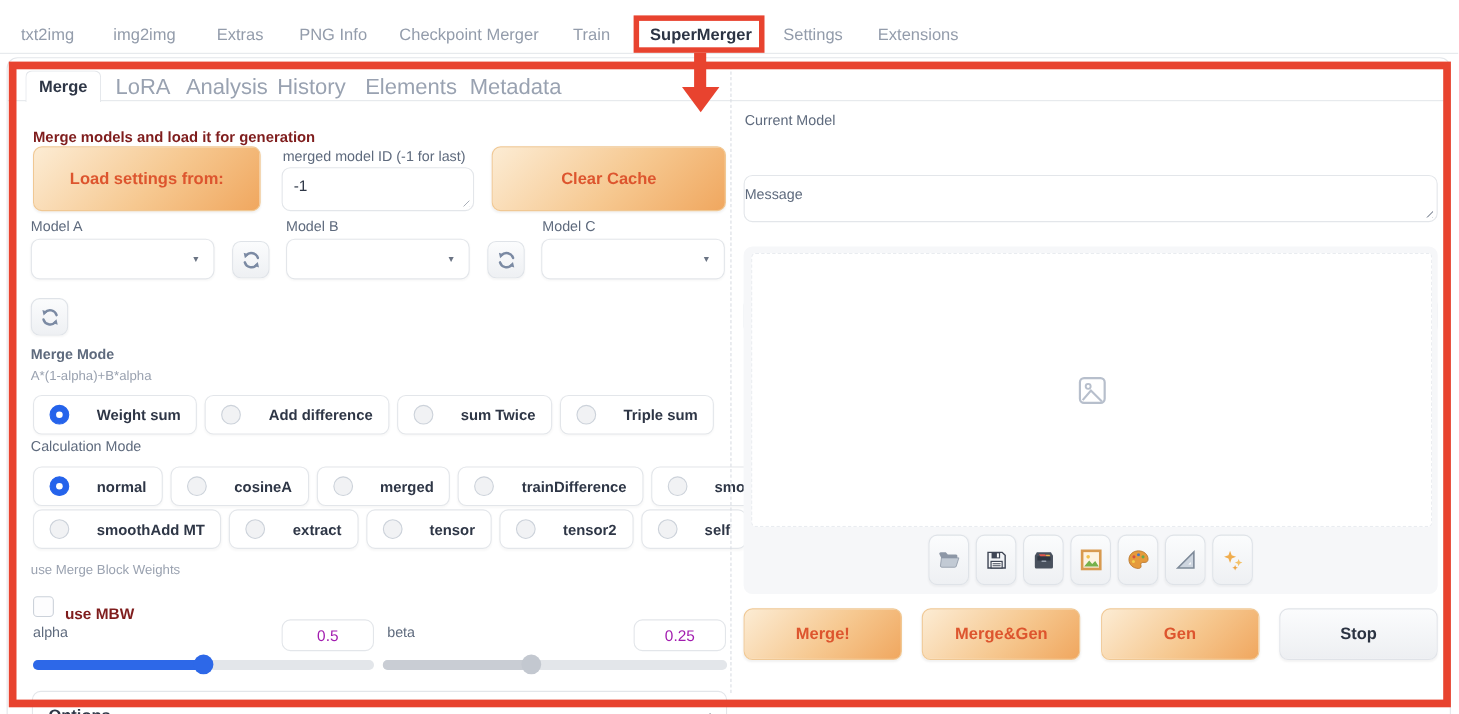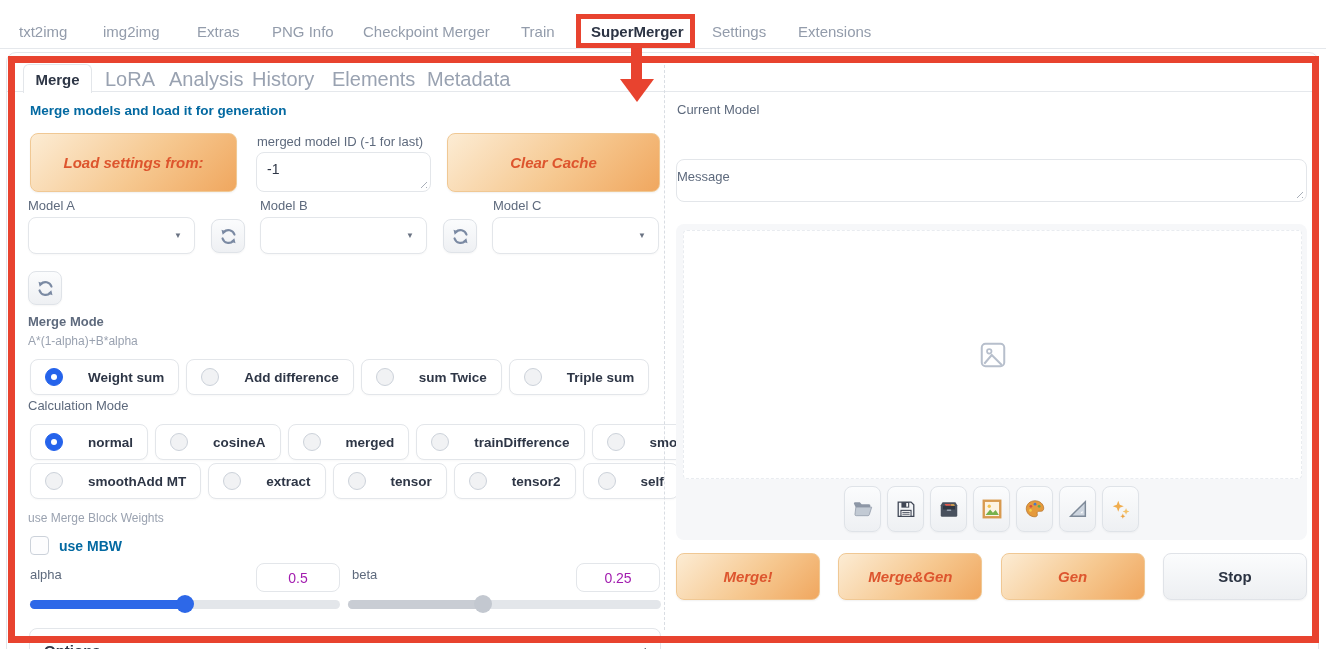--- a/index.html
+++ b/index.html
@@ -19,23 +19,23 @@
   .arrow-stem{background:#e8432f;z-index:55;}
   .arrow-head{width:0;height:0;border-left:17px solid transparent;border-right:17px solid transparent;border-top:23px solid #e8432f;z-index:55;}
 
   
   .subtab{position:absolute;top:68px;font-size:20px;color:#99a2b1;cursor:pointer;white-space:nowrap;}
   .subtab-sel{position:absolute;left:23px;top:64px;width:67px;height:28px;background:#fff;border:1px solid #e3e6ea;border-bottom:none;border-radius:6px 6px 0 0;z-index:5;display:flex;align-items:center;justify-content:center;font-size:15px;font-weight:600;color:#2e3646;cursor:pointer;}
   .subtab-underline{position:absolute;left:7px;top:91px;width:1312px;height:1px;background:#e5e8ec;}
 
   .lbl{font-size:13px;color:#5e6a7d;}
   .hint{font-size:12px;color:#9aa2b0;}
-  .darktxt{color:#0369a1;}
-
-  .btn-primary{display:flex;align-items:center;justify-content:center;background:linear-gradient(135deg,#fcecd4 0%,#f6c890 55%,#f0a75f 100%);border:1px solid #f0c894;border-radius:8px;color:#dd552e;font-weight:700;font-size:15px;cursor:pointer;box-shadow:0 1px 2px rgba(0,0,0,.06);font-style:italic;}
+  .darktxt{color:#7f1d1d;margin-top:14px;}
+
+  .btn-primary{display:flex;align-items:center;justify-content:center;background:linear-gradient(135deg,#fcecd4 0%,#f6c890 55%,#f0a75f 100%);border:1px solid #f0c894;border-radius:8px;color:#dd552e;font-weight:700;font-size:15px;cursor:pointer;box-shadow:0 1px 2px rgba(0,0,0,.06);}
   .btn-secondary{display:flex;align-items:center;justify-content:center;background:linear-gradient(180deg,#fbfcfd,#edeff2);border:1px solid #e0e3e8;border-radius:8px;color:#2b3342;font-weight:700;font-size:15px;cursor:pointer;box-shadow:0 1px 2px rgba(0,0,0,.05);}
 
   .tbox{background:#fff;border:1px solid #e3e6ea;border-radius:8px;position:relative;}
   .tbox textarea{position:absolute;inset:0;border:none;background:transparent;resize:none;outline:none;font-family:inherit;font-size:14px;color:#2e3646;padding:8px 10px;}
   .grip{position:absolute;right:3px;bottom:3px;width:9px;height:9px;background:repeating-linear-gradient(135deg,#a8aeb8 0 1px,transparent 1px 4px);clip-path:polygon(100% 0,100% 100%,0 100%);}
 
   .dropdown{background:#fff;border:1px solid #e3e6ea;border-radius:8px;display:flex;align-items:center;justify-content:flex-end;padding-right:12px;cursor:pointer;box-shadow:0 1px 2px rgba(0,0,0,.03);}
   .caret{font-size:8px;color:#6a7383;}
 
   .iconbtn{display:flex;align-items:center;justify-content:center;background:linear-gradient(180deg,#fbfcfd,#eef0f3);border:1px solid #dfe3e8;border-radius:8px;cursor:pointer;box-shadow:0 1px 2px rgba(0,0,0,.04);}

